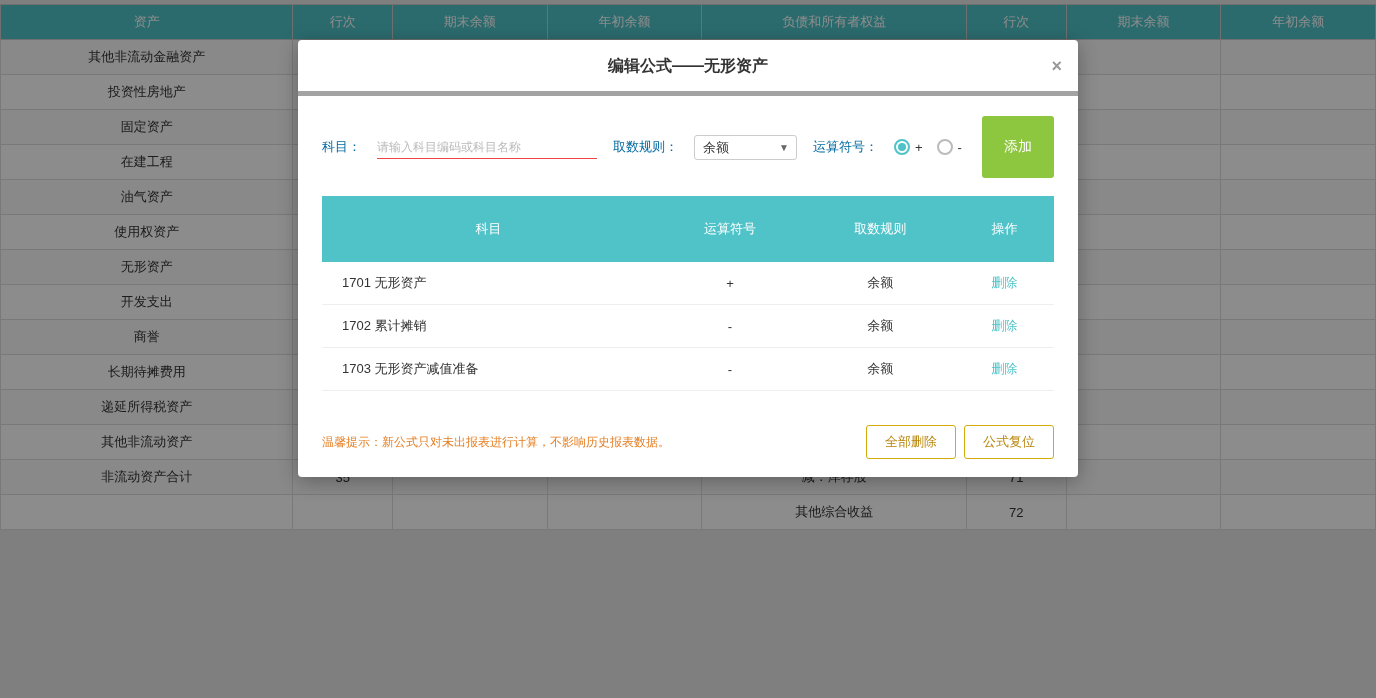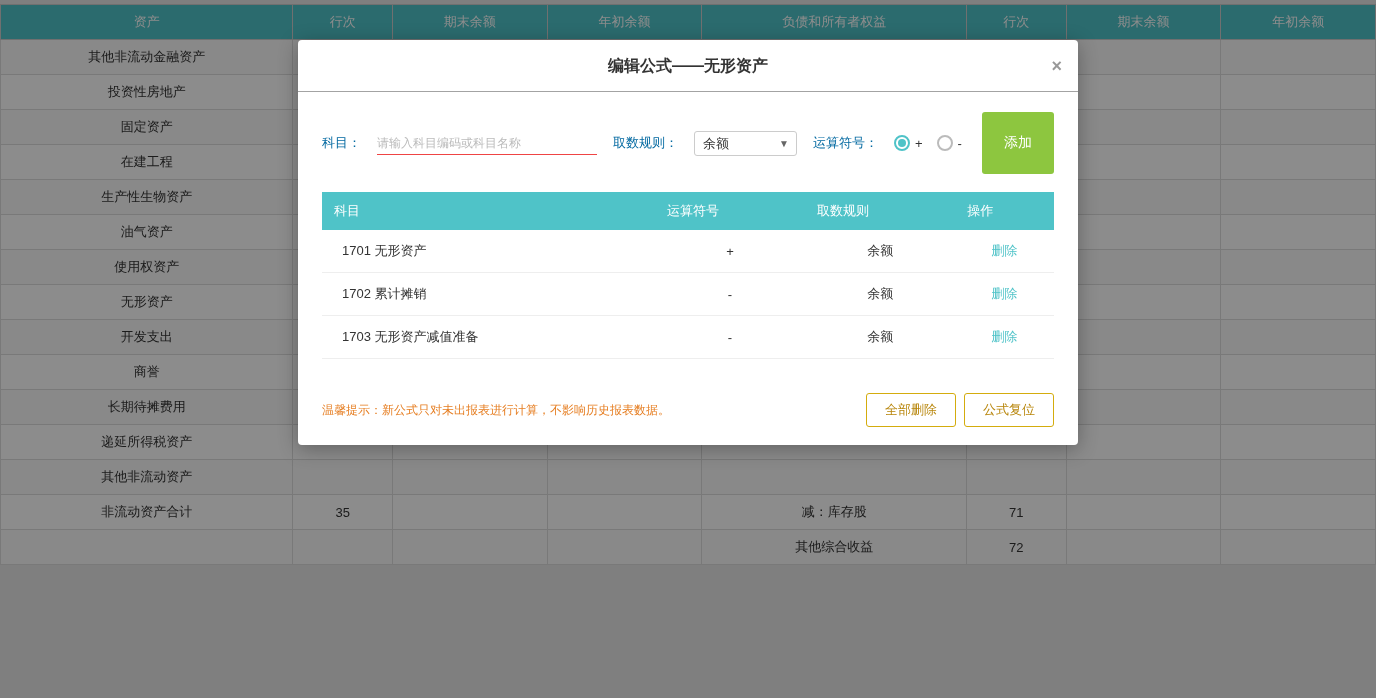--- a/index.html
+++ b/index.html
@@ -59,21 +59,21 @@
     
     .modal {
       background: #fff;
       border-radius: 4px;
       width: 780px;
       box-shadow: 0 4px 20px rgba(0,0,0,0.3);
       position: relative;
     }
     .modal-header {
       padding: 16px 20px 14px;
-      border-bottom: 1px solid #a3a3a3;
+      border-bottom: 5px solid #a3a3a3;
       text-align: center;
       font-size: 16px;
       color: #333;
       font-weight: bold;
       position: relative;
     }
     .modal-close {
       position: absolute;
       right: 16px;
       top: 50%;
@@ -185,22 +185,22 @@
 
     
     .data-table {
       width: 100%;
       border-collapse: collapse;
       font-size: 13px;
     }
     .data-table thead tr th {
       background: #4fc3c8;
       color: #fff;
-      padding: 10px 12px;
-      text-align: left;
+      padding: 24px 12px;
+      text-align: center;
       font-weight: normal;
       border: none;
     }
     .data-table tbody tr td {
       padding: 12px 12px;
       text-align: center;
       border-bottom: 1px solid #eee;
       color: #333;
       margin-top: 19px;
     }
@@ -282,30 +282,20 @@
           <td></td>
           <td></td>
           <td></td>
           <td></td>
           <td></td>
           <td></td>
           <td></td>
         </tr>
         <tr>
           <td>在建工程</td>
-          <td></td>
-          <td></td>
-          <td></td>
-          <td></td>
-          <td></td>
-          <td></td>
-          <td></td>
-        </tr>
-        <tr>
-          <td>生产性生物资产</td>
           <td></td>
           <td></td>
           <td></td>
           <td></td>
           <td></td>
           <td></td>
           <td></td>
         </tr>
         <tr>
           <td>油气资产</td>

